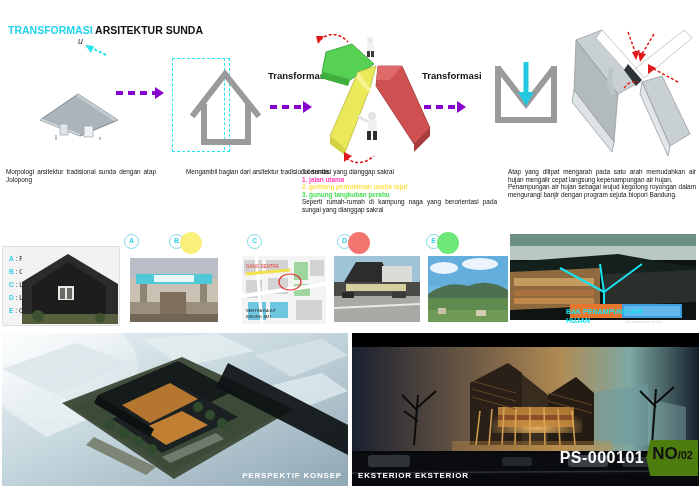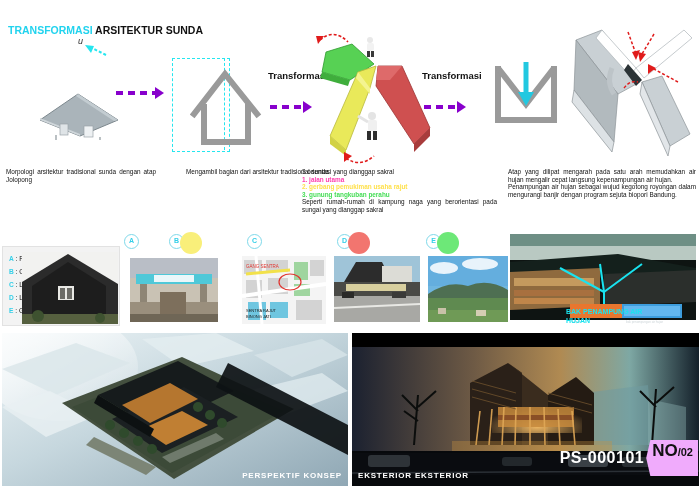--- a/index.html
+++ b/index.html
@@ -55,22 +55,22 @@
   
   .ph{position:absolute;overflow:hidden;}
 
   
   #persp-land{left:2px;top:333px;width:346px;height:153px;overflow:hidden;}
   #persp-ext{left:352px;top:333px;width:347px;height:153px;overflow:hidden;background:#000;}
   .persp-label{position:absolute;font-size:8px;font-weight:bold;color:#fff;letter-spacing:.8px;}
 
   #code-tag{position:absolute;right:2px;bottom:12px;display:flex;align-items:center;}
   #code-text{color:#fff;font-size:16px;font-weight:bold;letter-spacing:.5px;}
-  #no-badge{margin-left:2px;background:#f0abfc;color:#111;
-      padding:1px 5px 14px 6px;font-size:17px;font-weight:bold;line-height:19px;
+  #no-badge{margin-left:2px;background:#4d7c0f;color:#111;
+      padding:1px 5px 8px 6px;font-size:17px;font-weight:bold;line-height:25px;
       clip-path:polygon(8% 0,100% 0,100% 100%,8% 100%,0 50%);}
   #no-badge .sm{font-size:11px;}
 </style>
 </head>
 <body>
 
 <div class="abs" id="title-block">
   <div class="t-line2">
     <span class="cy">TRANSFORMASI </span><span>ARSITEKTUR SUNDA</span>
   </div>

